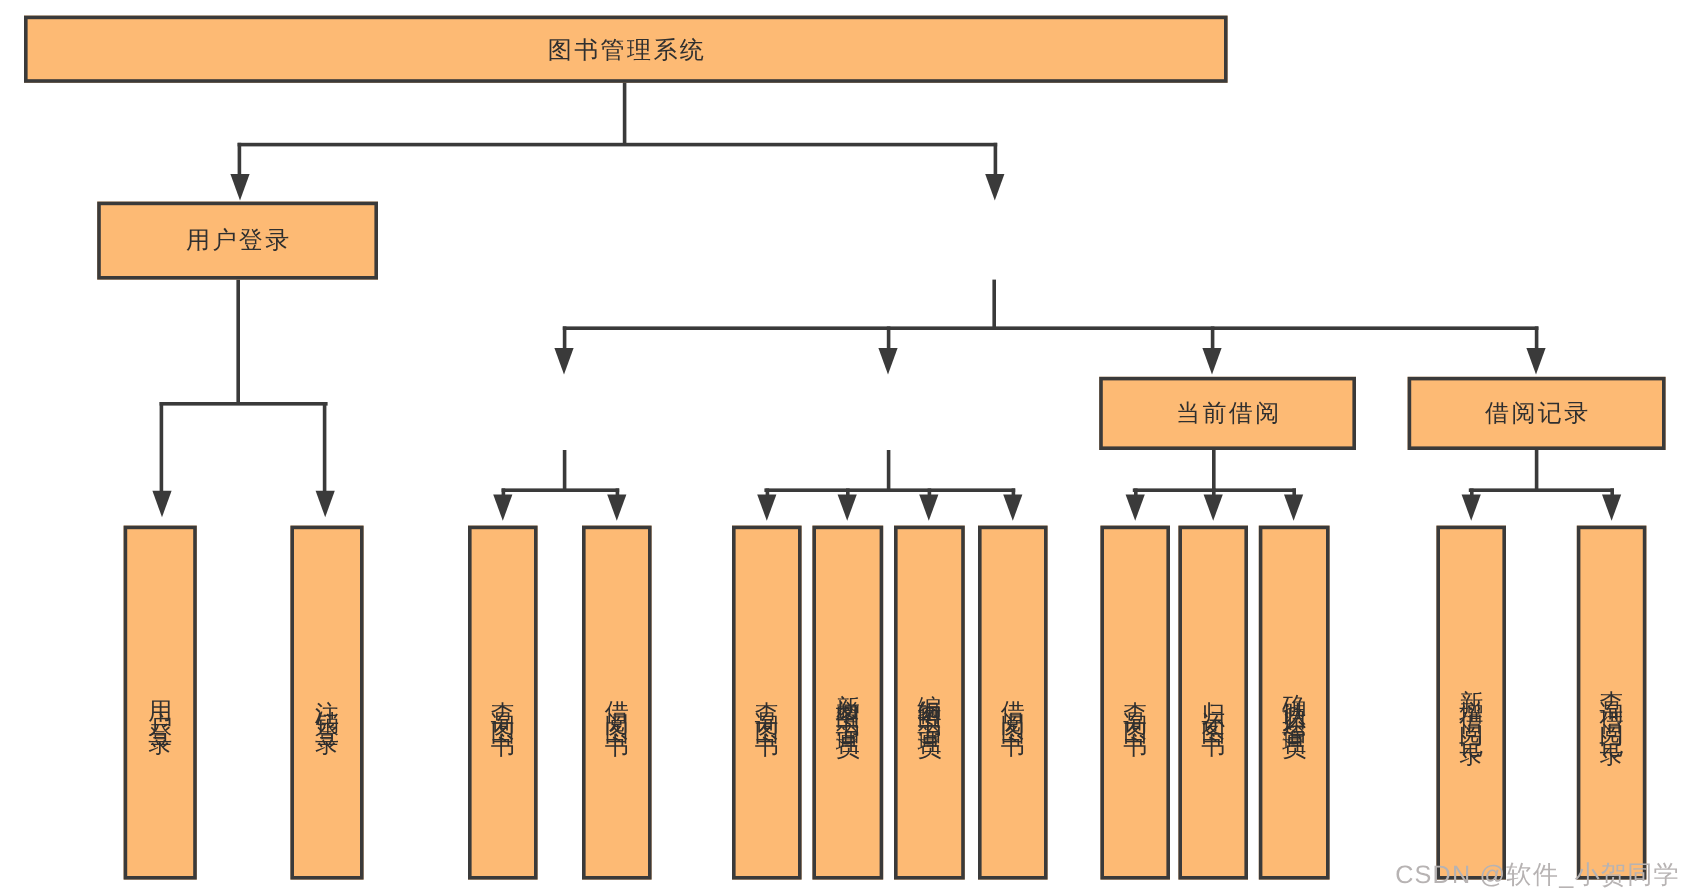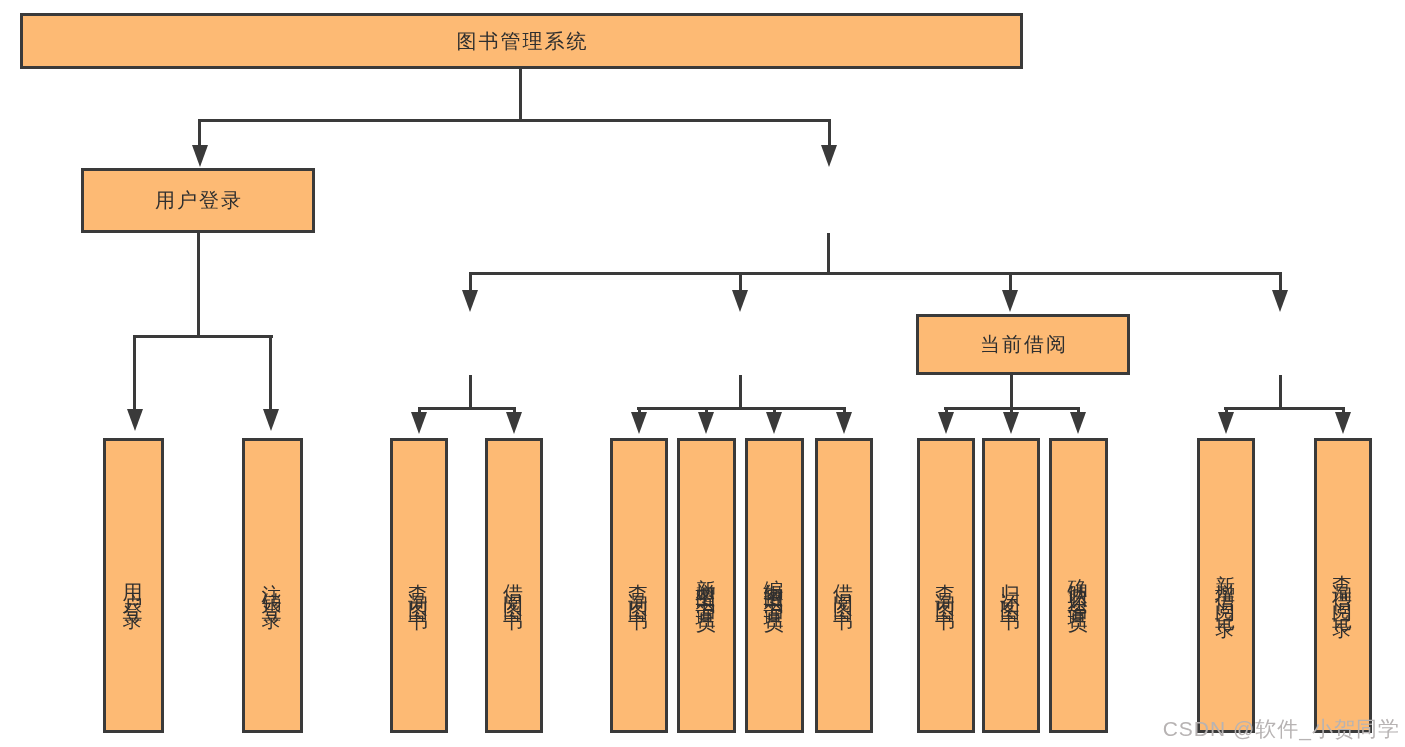--- a/index.html
+++ b/index.html
@@ -114,20 +114,21 @@
   <div class="v" style="left:1225px;top:407px;width:3px;height:8px;"></div>
   <div class="v" style="left:1342px;top:407px;width:3px;height:8px;"></div>
   <div class="arw" style="left:1218px;top:412px;"></div>
   <div class="arw" style="left:1335px;top:412px;"></div>
 
   <div class="box" style="left:20px;top:13px;width:1003px;height:56px;">图书管理系统</div>
 
   <div class="box" style="left:81px;top:168px;width:234px;height:65px;">用户登录</div>
 
   <div class="box" style="left:904px;top:314px;width:214px;height:61px;margin-left:12px;">当前借阅</div>
+  <div class="box" style="left:1173px;top:314px;width:215px;height:61px;">借阅记录</div>
 
   <div class="box vbox" style="left:103px;top:438px;width:61px;height:295px;">用户登录</div>
   <div class="box vbox" style="left:242px;top:438px;width:61px;height:295px;">注销登录</div>
 
   <div class="box vbox" style="left:390px;top:438px;width:58px;height:295px;">查询图书</div>
   <div class="box vbox" style="left:485px;top:438px;width:58px;height:295px;">借阅图书</div>
 
   <div class="box vbox" style="left:610px;top:438px;width:58px;height:295px;">查询图书</div>
   <div class="box vbox tight" style="left:677px;top:438px;width:59px;height:295px;">新增图书（管理员）</div>
   <div class="box vbox tight" style="left:745px;top:438px;width:59px;height:295px;">编辑图书（管理员）</div>

